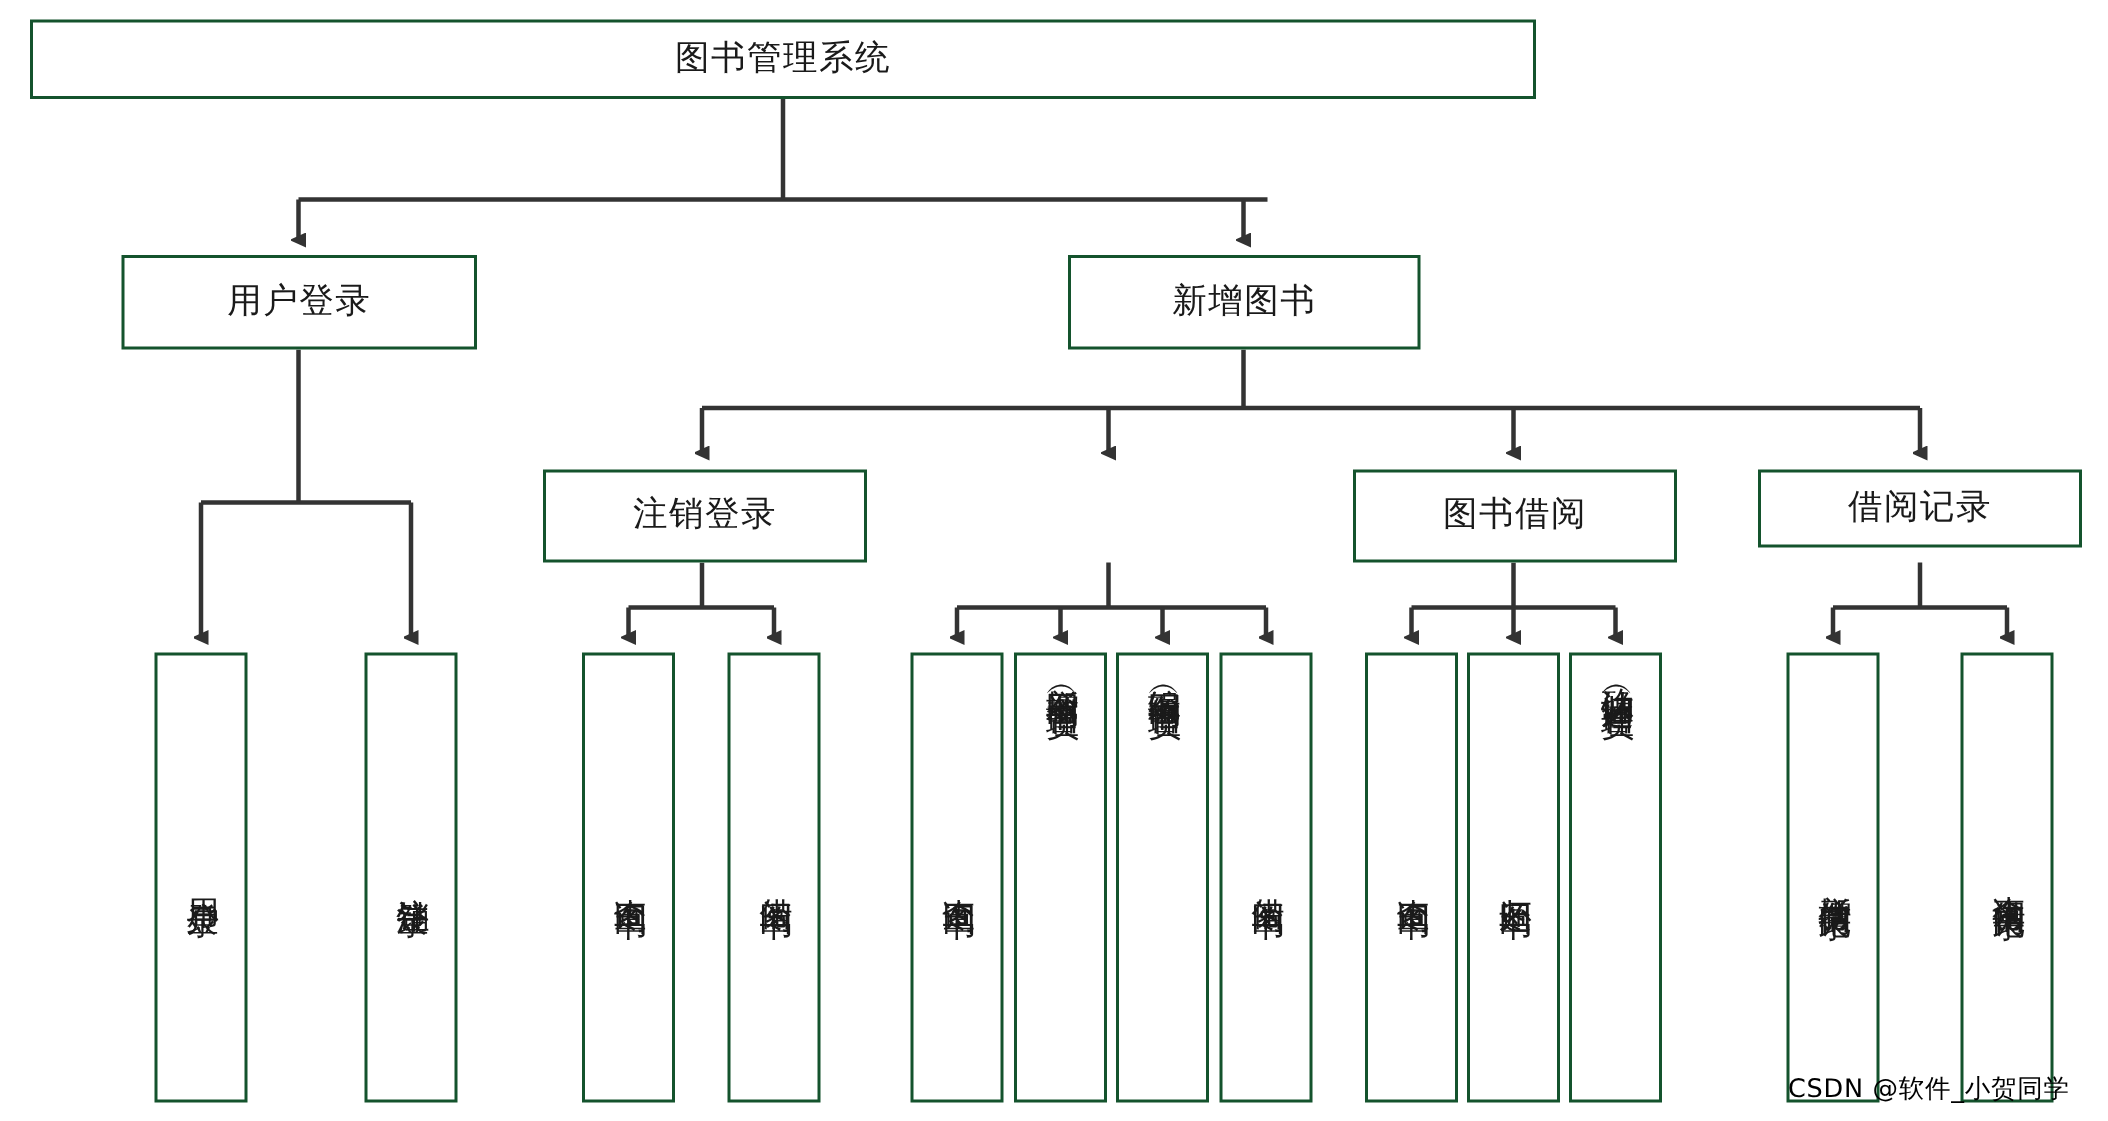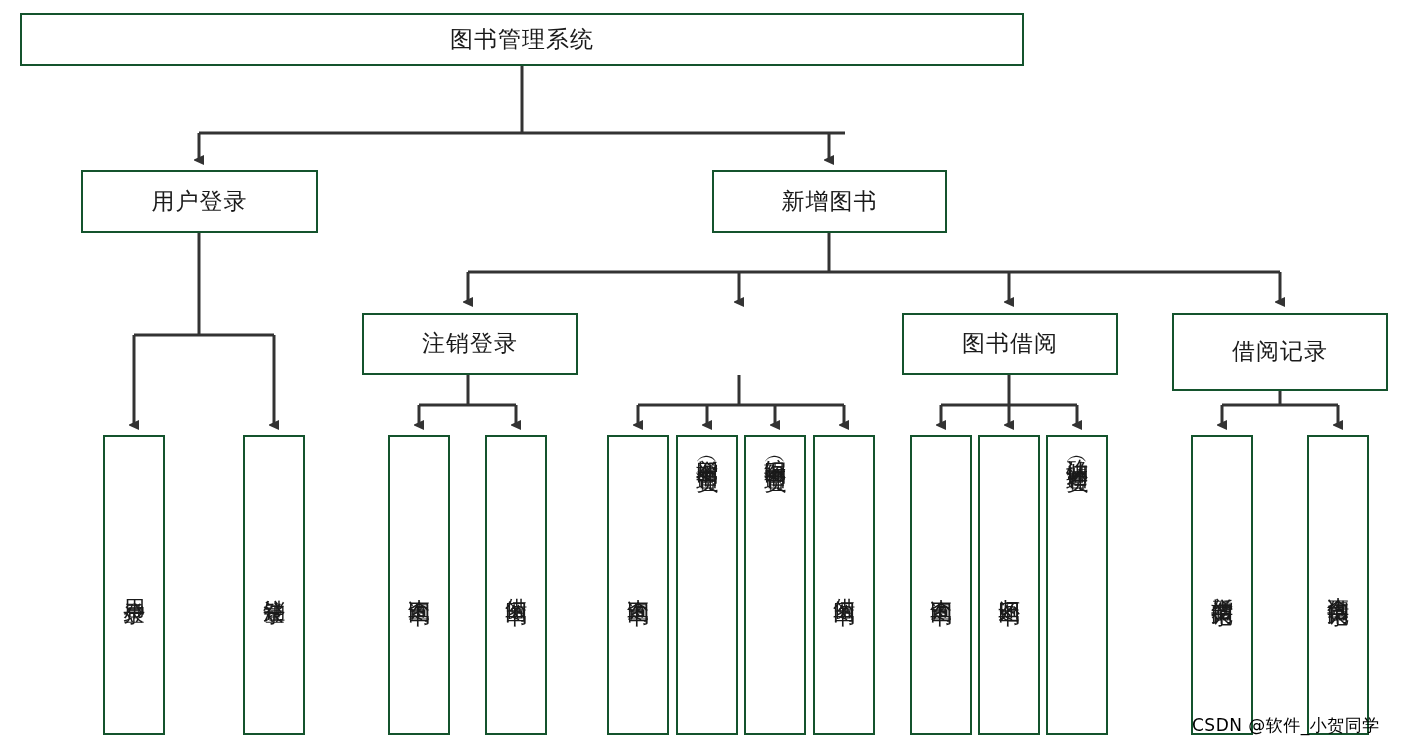--- a/index.html
+++ b/index.html
@@ -147,21 +147,21 @@
 
   <div class="node horiz" style="left:362px; top:313px; width:216px; height:62px;">
     <span>注销登录</span>
   </div>
 
 
   <div class="node horiz" style="left:902px; top:313px; width:216px; height:62px;">
     <span>图书借阅</span>
   </div>
 
-  <div class="node horiz" style="left:1172px; top:313px; width:216px; height:78px;">
+  <div class="node horiz" style="left:1172px; top:313px; width:216px; height:52px;">
     <span>借阅记录</span>
   </div>
 
   <div class="node leaf" style="left:103px; top:435px; width:62px; height:300px;">
     <div class="leaf-inner">
       <span class="vtext">用户登录</span>
     </div>
   </div>
 
   <div class="node leaf" style="left:243px; top:435px; width:62px; height:300px;">

